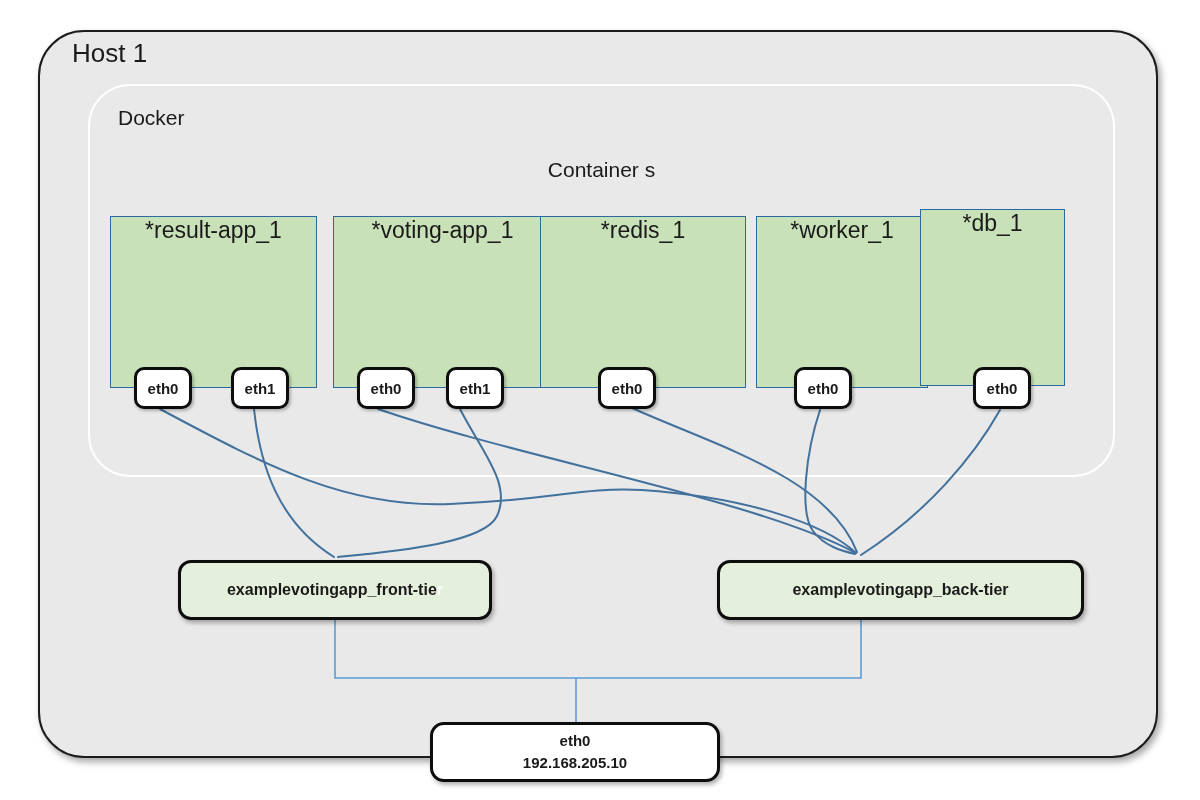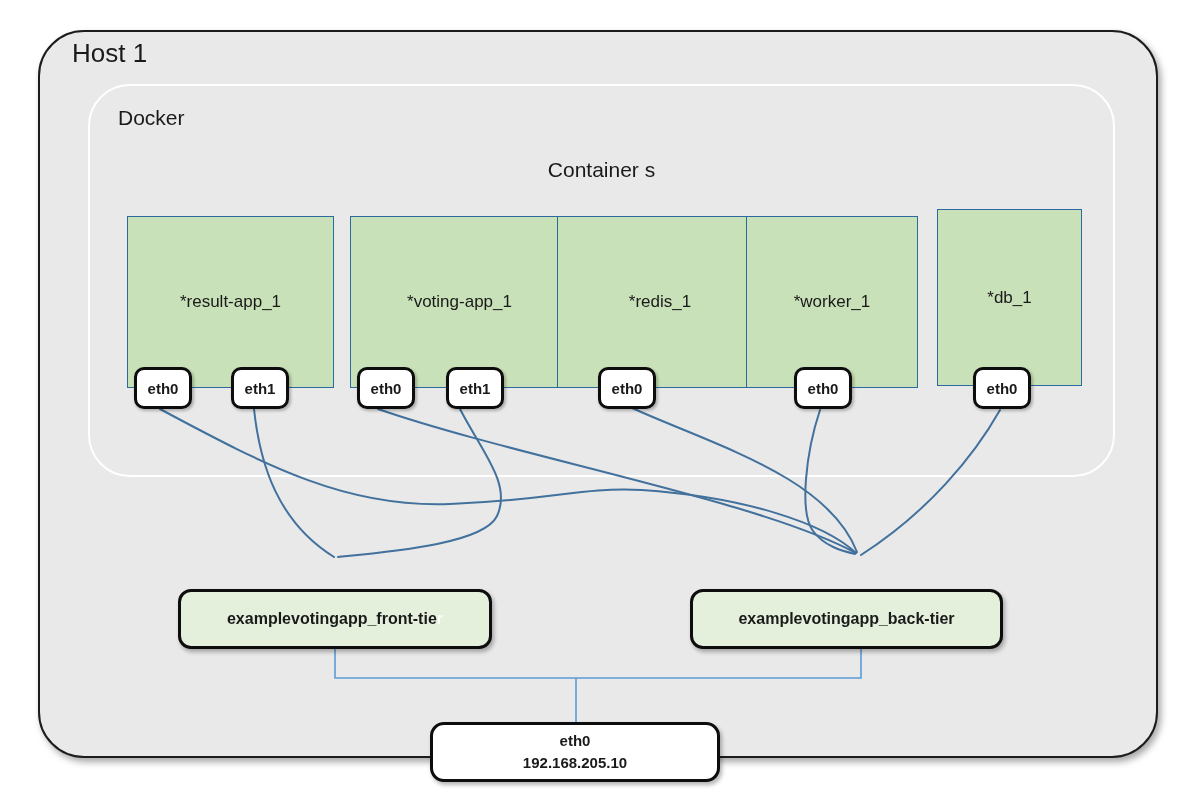--- a/index.html
+++ b/index.html
@@ -17,50 +17,49 @@
     background: var(--host_fill); border: 2.5px solid #ffffff; border-radius: 42px;
     z-index: 2;
   }
   .host-label { position: absolute; left: 72px; top: 38px; font-size: 26px; z-index: 7; }
   .docker-label { position: absolute; left: 118px; top: 106px; font-size: 21px; font-weight: 400; z-index: 7; }
   .containers-title { position: absolute; left: 88px; top: 158px; width: 1000px; text-align: center; font-size: 21px; z-index: 7; padding-left: 27px; }
 
   .cbox {
     position: absolute; top: 216px; height: 172px;
     background: var(--container_fill); border: 1.6px solid var(--container_border);
-    display: flex; align-items: center; justify-content: center;
-    font-size: 17px; z-index: 3; text-align: center; margin-left: 17px;
+    display: flex; justify-content: center;
+    font-size: 23px; z-index: 3; text-align: center;
   }
   .cb1 { left: 110px; width: 207px; }
   .cb2 { left: 333px; width: 219px; }
   .cb3 { left: 540px; width: 206px; }
-  .cb4 { left: 729px; width: 172px; }
+  .cb4 { left: 756px; width: 172px; }
   .cb5 { left: 920px; top: 209px; width: 145px; height: 177px; }
 
   .chip {
     position: absolute; top: 367px; width: 58px; height: 42px;
     background: #ffffff; border: 3px solid #0d0d0d; border-radius: 10px;
     display: flex; align-items: center; justify-content: center;
     font-size: 15px; font-weight: 600; z-index: 5;
     box-shadow: 1.5px 2px 3px rgba(0,0,0,0.25);
   }
   .e1 { left: 134px; } .e2 { left: 231px; }
   .e3 { left: 357px; } .e4 { left: 446px; }
   .e5 { left: 598px; } .e6 { left: 794px; } .e7 { left: 973px; }
 
   .net {
     position: absolute; top: 560px; height: 60px;
     background: var(--network_fill); border: 3.5px solid #0d0d0d; border-radius: 13px;
     display: flex; align-items: center; justify-content: center;
     font-size: 16px; font-weight: 600; z-index: 6;
     box-shadow: 2px 3px 4px rgba(0,0,0,0.3);
-    margin-top: 29px;
   }
   .net-front { left: 178px; width: 314px; }
-  .net-back  { left: 690px; width: 313px; }
+  .net-back  { left: 717px; width: 367px; }
   .faint-char { color: rgba(255,255,255,0.9); }
 
   .hostnic {
     position: absolute; left: 430px; top: 722px; width: 290px; height: 60px;
     background: #ffffff; border: 3.5px solid #0d0d0d; border-radius: 14px;
     display: flex; flex-direction: column; align-items: center; justify-content: center;
     font-size: 15px; font-weight: 600; line-height: 1.45; z-index: 6;
     box-shadow: 2px 3px 4px rgba(0,0,0,0.3);
   }
 

